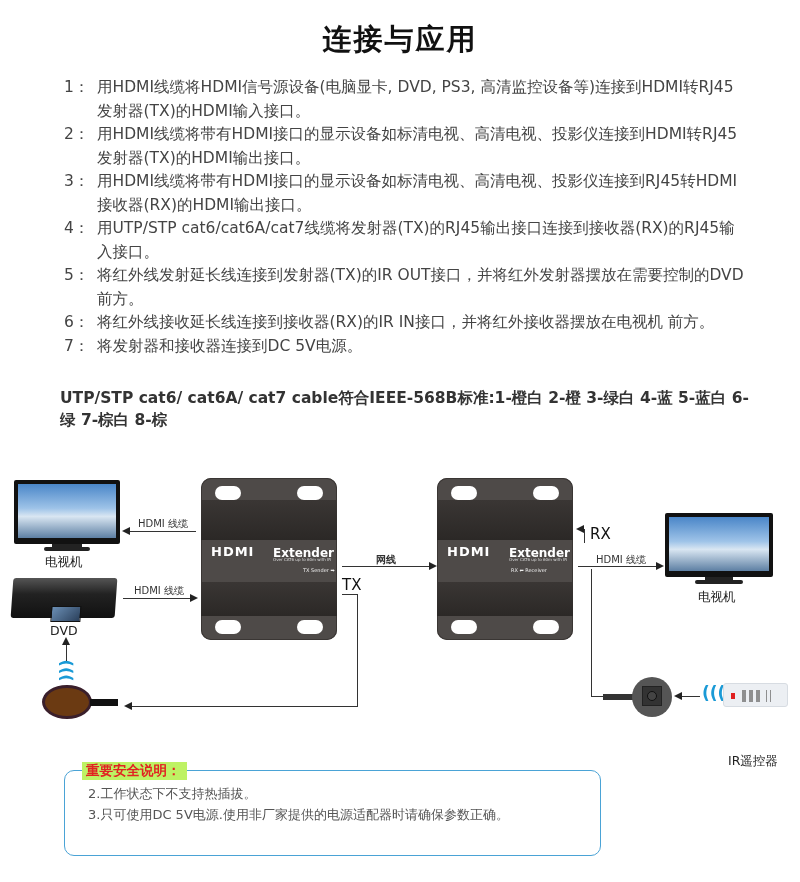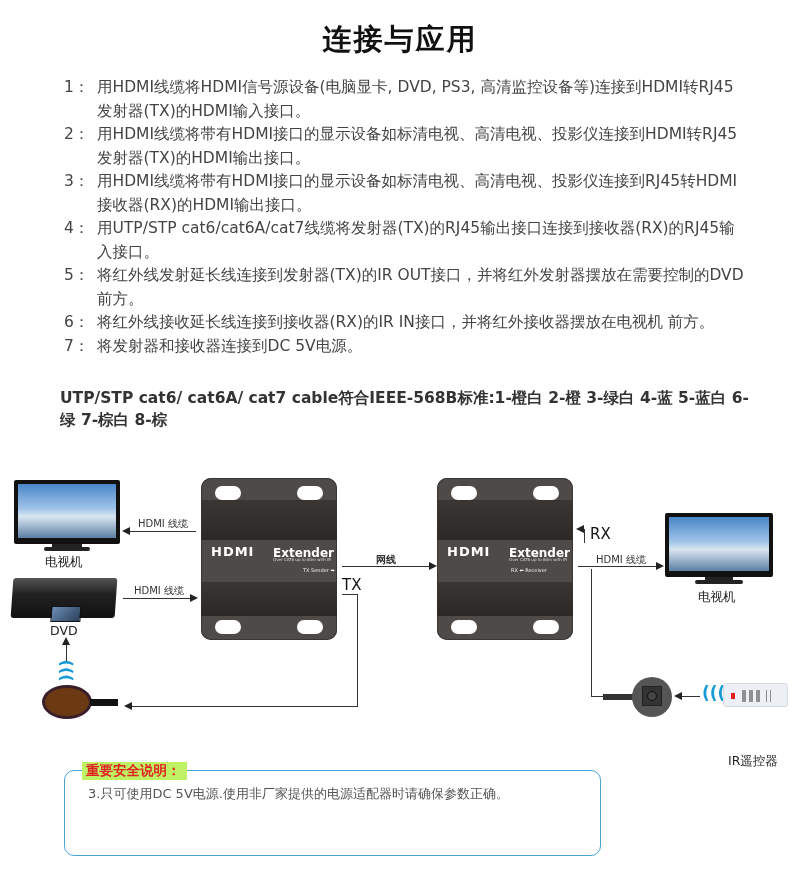--- a/index.html
+++ b/index.html
@@ -205,14 +205,15 @@
     <div class="led"></div>
       <div class="keys"></div>
       <div class="keys2"></div>
   </div>
   <div class="abs dev-lbl" style="left:728px;top:249px;margin-top:39px;">IR遥控器</div>
 </div>
 
 <div class="safety"></div>
 <div class="safety-title">重要安全说明：</div>
 <div class="safety-list">
+  <div>2.工作状态下不支持热插拔。</div>
   <div>3.只可使用DC 5V电源.使用非厂家提供的电源适配器时请确保参数正确。</div>
 </div>
 
 </body></html>

